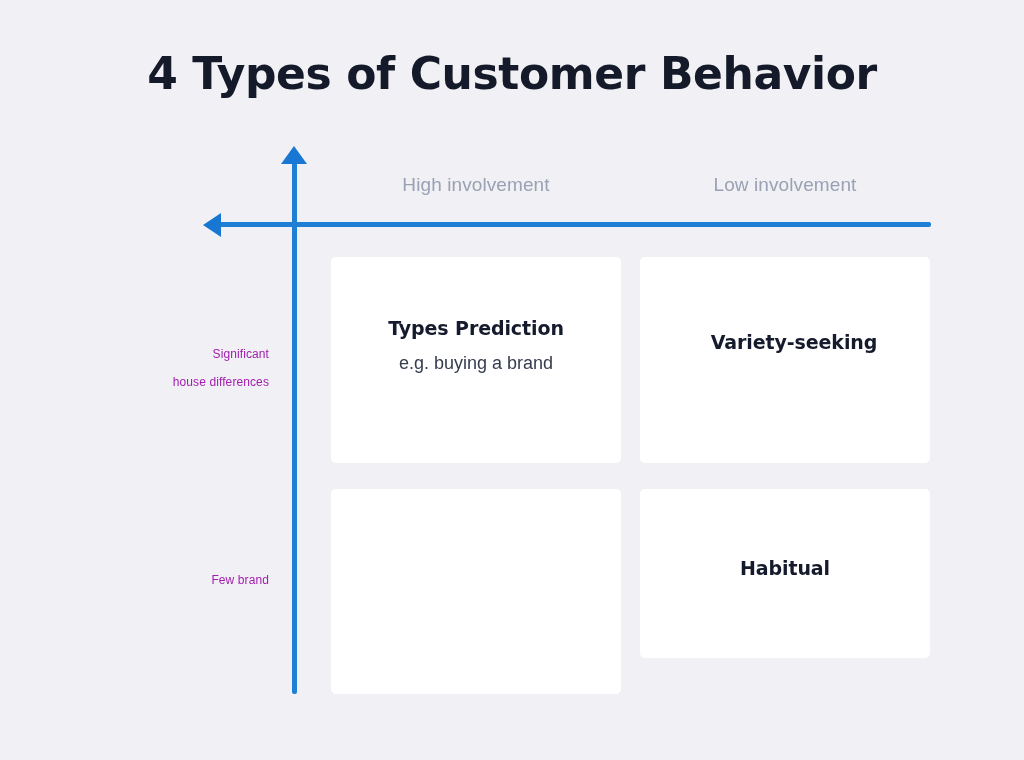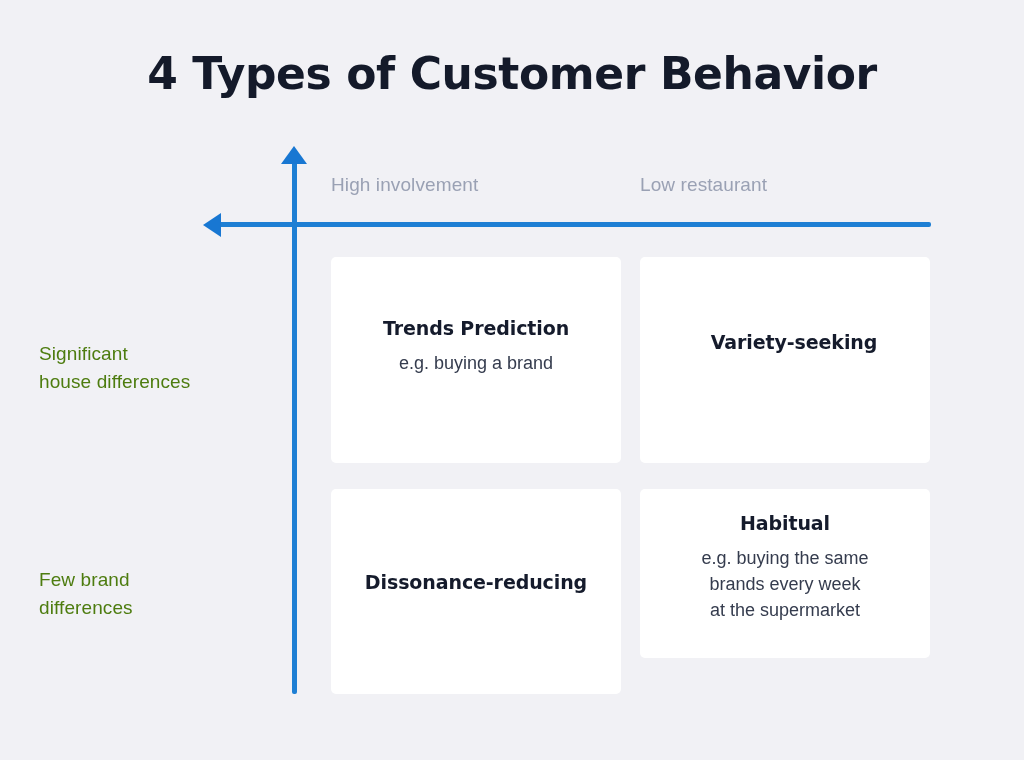--- a/index.html
+++ b/index.html
@@ -72,34 +72,35 @@
     border-bottom: 12px solid transparent;
     border-right: 18px solid #1877d2;
   }
 
   
   .col-label {
     position: absolute;
     top: 174px;
     font-size: 19px;
     color: #9aa1b4;
-    text-align: left;
+    text-align: center;
     letter-spacing: 0.1px;
   }
   .col-label.high { left: 331px; width: 290px; }
   .col-label.low  { left: 640px; width: 290px; }
 
   
   .row-label {
     position: absolute;
     right: 755px;
     width: 230px;
-    font-size: 19px;
+    text-align: right;
+    font-size: 12px;
     line-height: 28px;
-    color: #4d7c0f;
+    color: #a21caf;
     letter-spacing: 0.1px;
   }
   .row-label.significant { top: 340px; }
   .row-label.few { top: 566px; }
 
   
   .card {
     position: absolute;
     background: #ffffff;
     border-radius: 5px;
@@ -141,50 +142,47 @@
 <div class="canvas">
 
   <div class="title">4 Types of Customer Behavior</div>
 
   <div class="axis-v"></div>
   <div class="axis-v-head"></div>
   <div class="axis-h"></div>
   <div class="axis-h-head"></div>
 
   <div class="col-label high">High involvement</div>
-  <div class="col-label low">Low restaurant</div>
+  <div class="col-label low">Low involvement</div>
 
   <div class="row-label significant">
     <div>Significant</div>
     <div>house differences</div>
   </div>
   <div class="row-label few">
     <div>Few brand</div>
-    <div>differences</div>
   </div>
 
   <div class="card tl">
     <div class="inner">
-      <div class="card-title">Trends Prediction</div>
+      <div class="card-title">Types Prediction</div>
       <div class="card-example">e.g. buying a brand</div>
     </div>
   </div>
 
   <div class="card tr">
     <div class="inner">
       <div class="card-title">Variety-seeking</div>
     </div>
   </div>
 
   <div class="card bl">
     <div class="inner">
-      <div class="card-title">Dissonance-reducing</div>
     </div>
   </div>
 
   <div class="card br">
     <div class="inner">
       <div class="card-title">Habitual</div>
-      <div class="card-example">e.g. buying the same<br>brands every week<br>at the supermarket</div>
     </div>
   </div>
 
 </div>
 
 </body></html>

